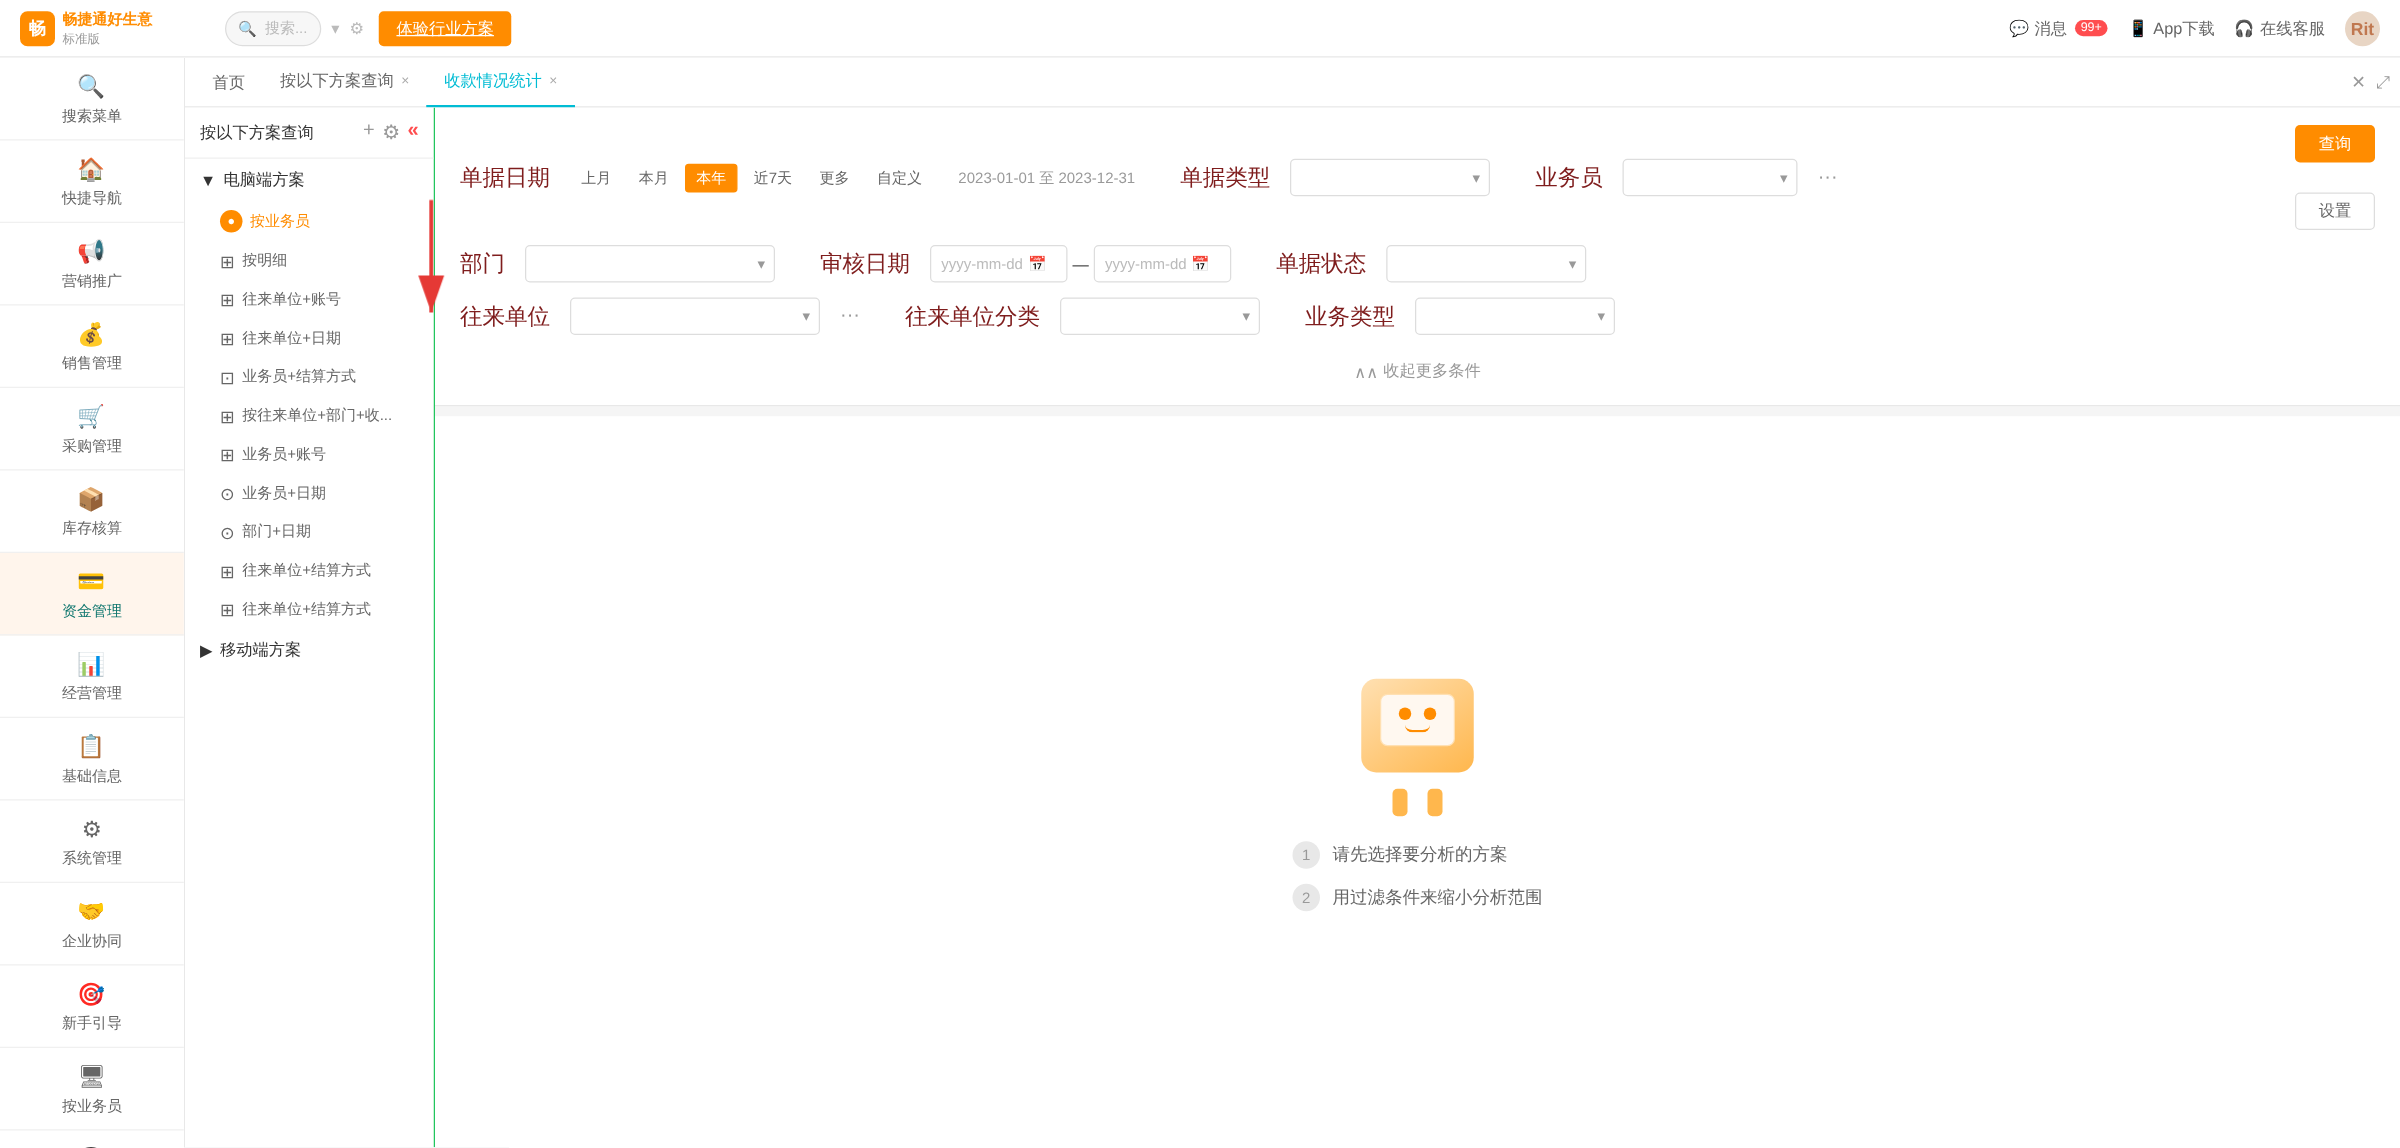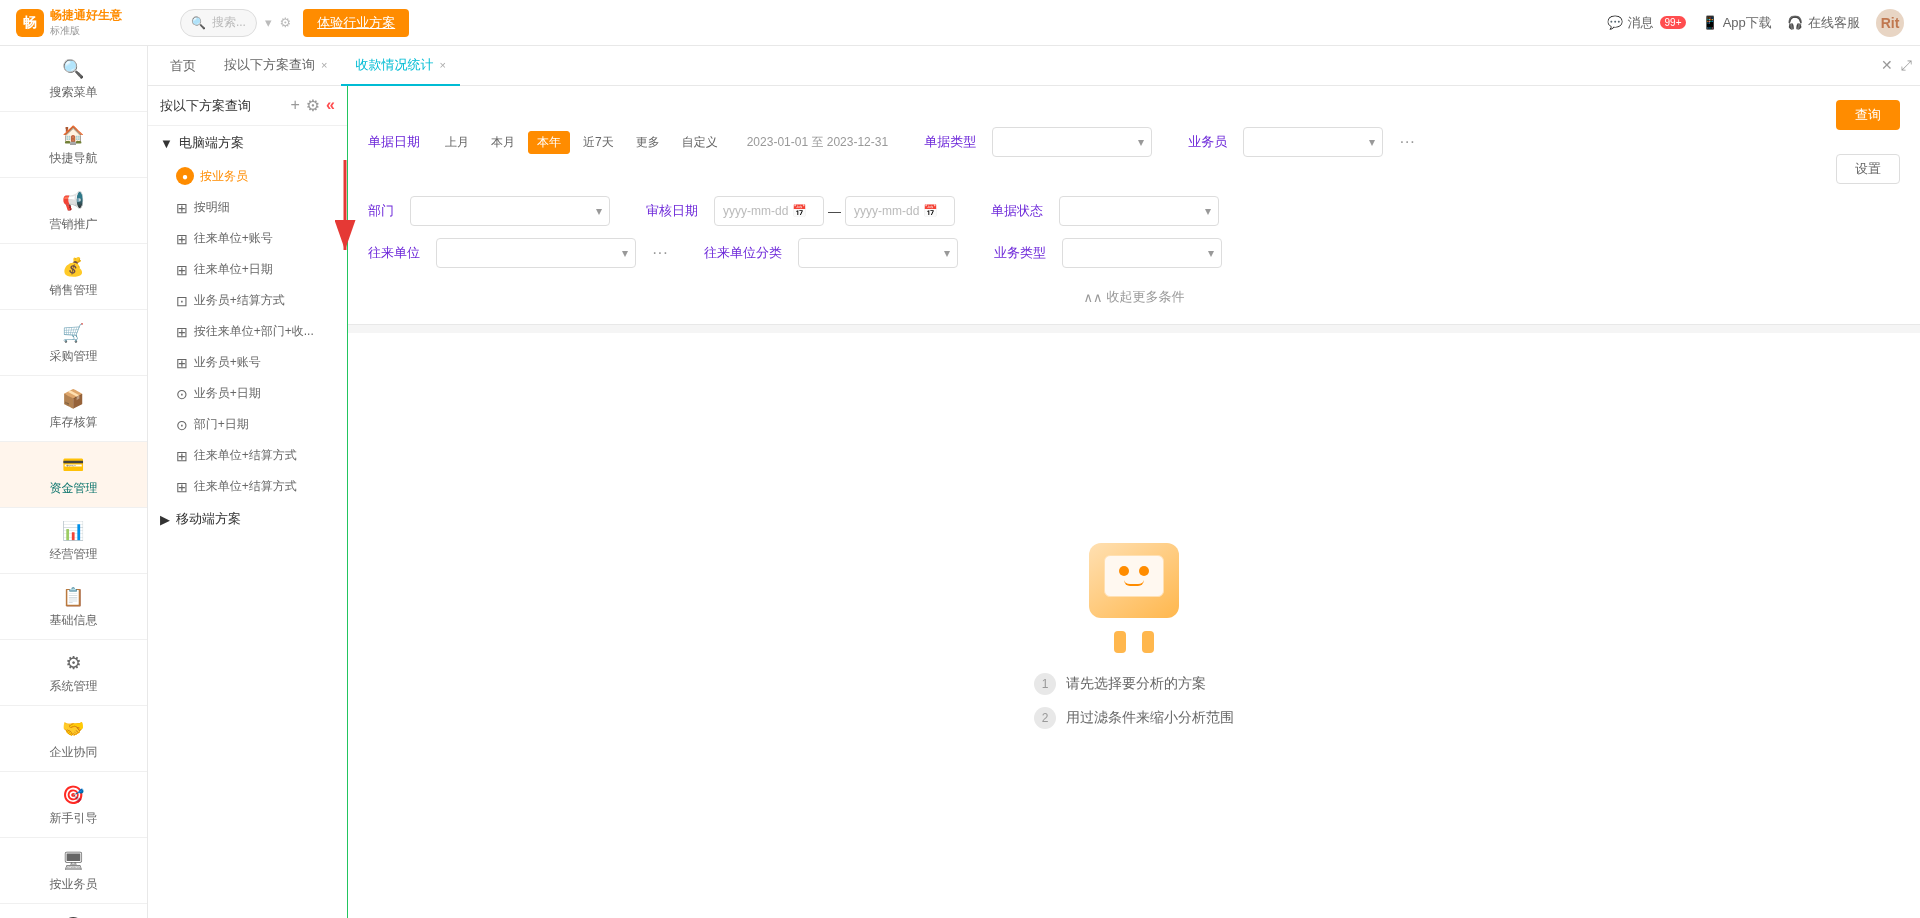--- a/index.html
+++ b/index.html
@@ -210,21 +210,21 @@
       flex-shrink: 0;
     }
     .filter-row {
       display: flex;
       align-items: center;
       gap: 16px;
       margin-bottom: 12px;
       flex-wrap: wrap;
     }
     .filter-row:last-child { margin-bottom: 0; }
-    .filter-label { font-size: 13px; color: #6d28d9; white-space: nowrap; }
+    .filter-label { font-size: 18px; color: #7f1d1d; white-space: nowrap; }
     .date-tabs { display: flex; gap: 4px; align-items: center; }
     .date-tab {
       padding: 2px 8px;
       border-radius: 3px;
       font-size: 12px;
       color: #666;
       cursor: pointer;
       border: 1px solid transparent;
     }
     .date-tab.active { background: #ff8c00; color: #fff; border-color: #ff8c00; }

